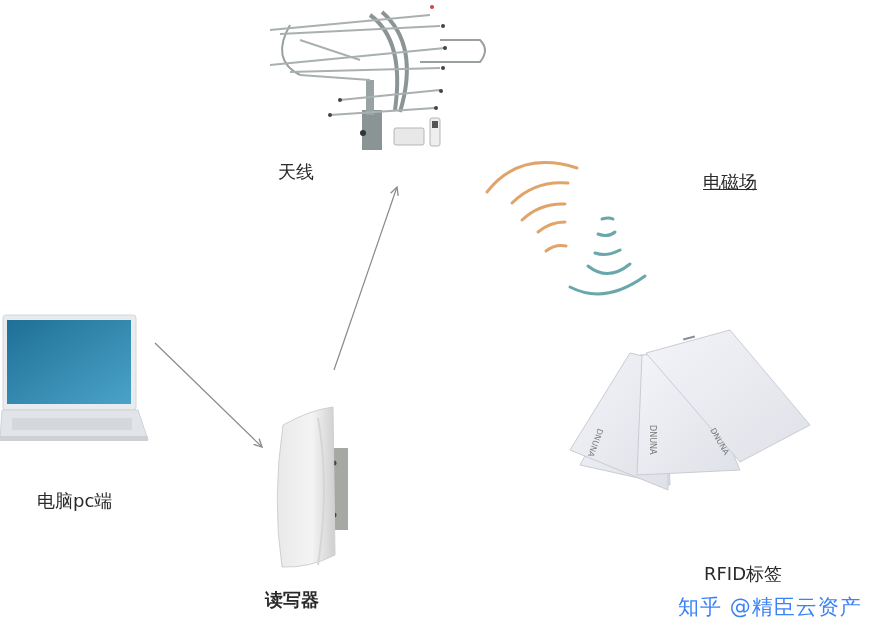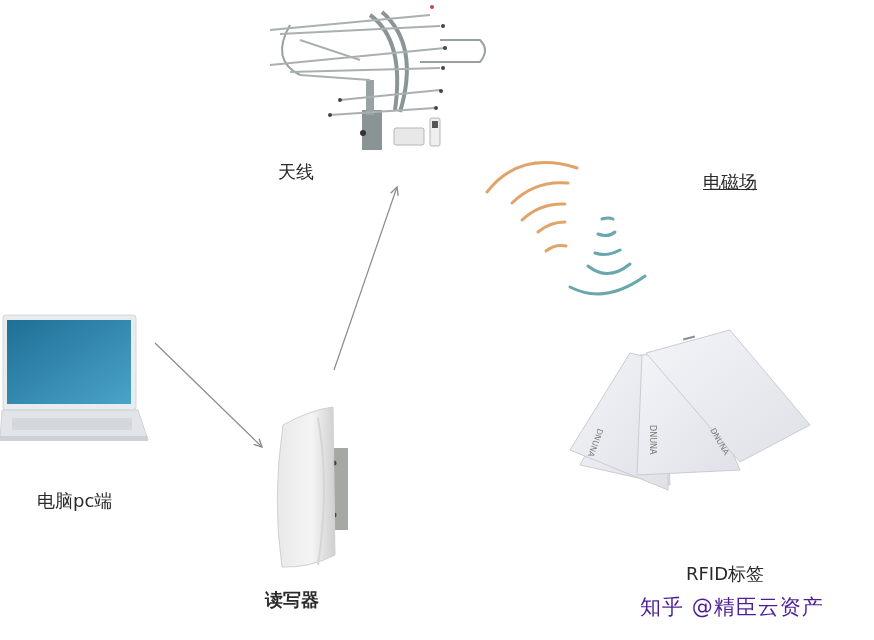--- a/index.html
+++ b/index.html
@@ -1,18 +1,18 @@
 <!DOCTYPE html>
 <html><head>
 <meta charset="utf-8">
 <style>
   html,body{margin:0;padding:0;background:#ffffff;}
   body{width:874px;height:640px;position:relative;overflow:hidden;font-family:"DejaVu Sans",sans-serif;}
   .label{position:absolute;font-size:18px;color:#2a2a2a;white-space:nowrap;}
-  .watermark{position:absolute;font-size:21px;color:#4c1d95;white-space:nowrap;letter-spacing:1px;}
+  .watermark{position:absolute;font-size:21px;color:#3b82f6;white-space:nowrap;letter-spacing:1px;margin-left:38px;}
   svg{position:absolute;left:0;top:0;}
 </style>
 </head>
 <body>
 
 <svg width="874" height="640" viewBox="0 0 874 640">
   <defs>
     <marker id="arrowhead" markerWidth="10" markerHeight="10" refX="8" refY="5" orient="auto" markerUnits="userSpaceOnUse">
       <path d="M0,1 L8,5 L0,9" fill="none" stroke="#8a8a8a" stroke-width="1.3"></path>
     </marker>
@@ -119,14 +119,14 @@
     <text x="710" y="430" font-size="8" fill="#777" transform="rotate(60 710 430)" font-family="DejaVu Sans, sans-serif">DNUNA</text>
     <text x="650" y="425" font-size="8" fill="#777" transform="rotate(90 650 425)" font-family="DejaVu Sans, sans-serif">DNUNA</text>
     <text x="598" y="428" font-size="8" fill="#777" transform="rotate(110 598 428)" font-family="DejaVu Sans, sans-serif">DNUNA</text>
   </g>
 </svg>
 
 <div class="label" style="left:278px;top:160px;">天线</div>
 <div class="label" style="left:703px;top:170px;text-decoration:underline;">电磁场</div>
 <div class="label" style="left:37px;top:456px;margin-top:33px;">电脑pc端</div>
 <div class="label" style="left:265px;top:588px;font-weight:bold;">读写器</div>
-<div class="label" style="left:686px;top:562px;">RFID标签</div>
+<div class="label" style="left:704px;top:562px;">RFID标签</div>
 <div class="watermark" style="left:640px;top:593px;">知乎 @精臣云资产</div>
 
 </body></html>

